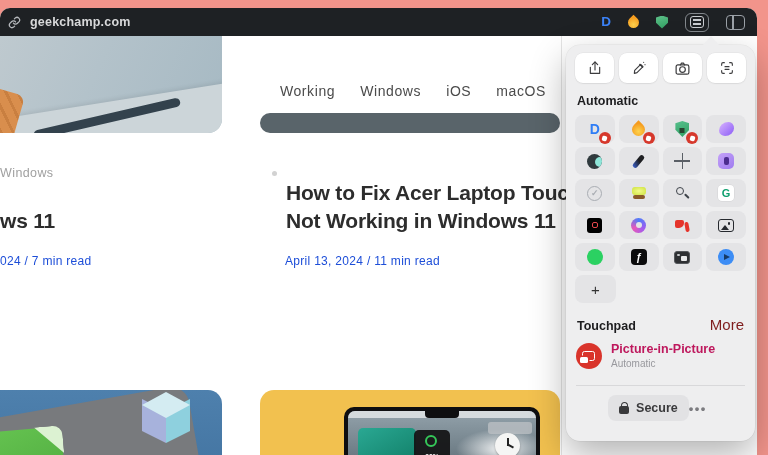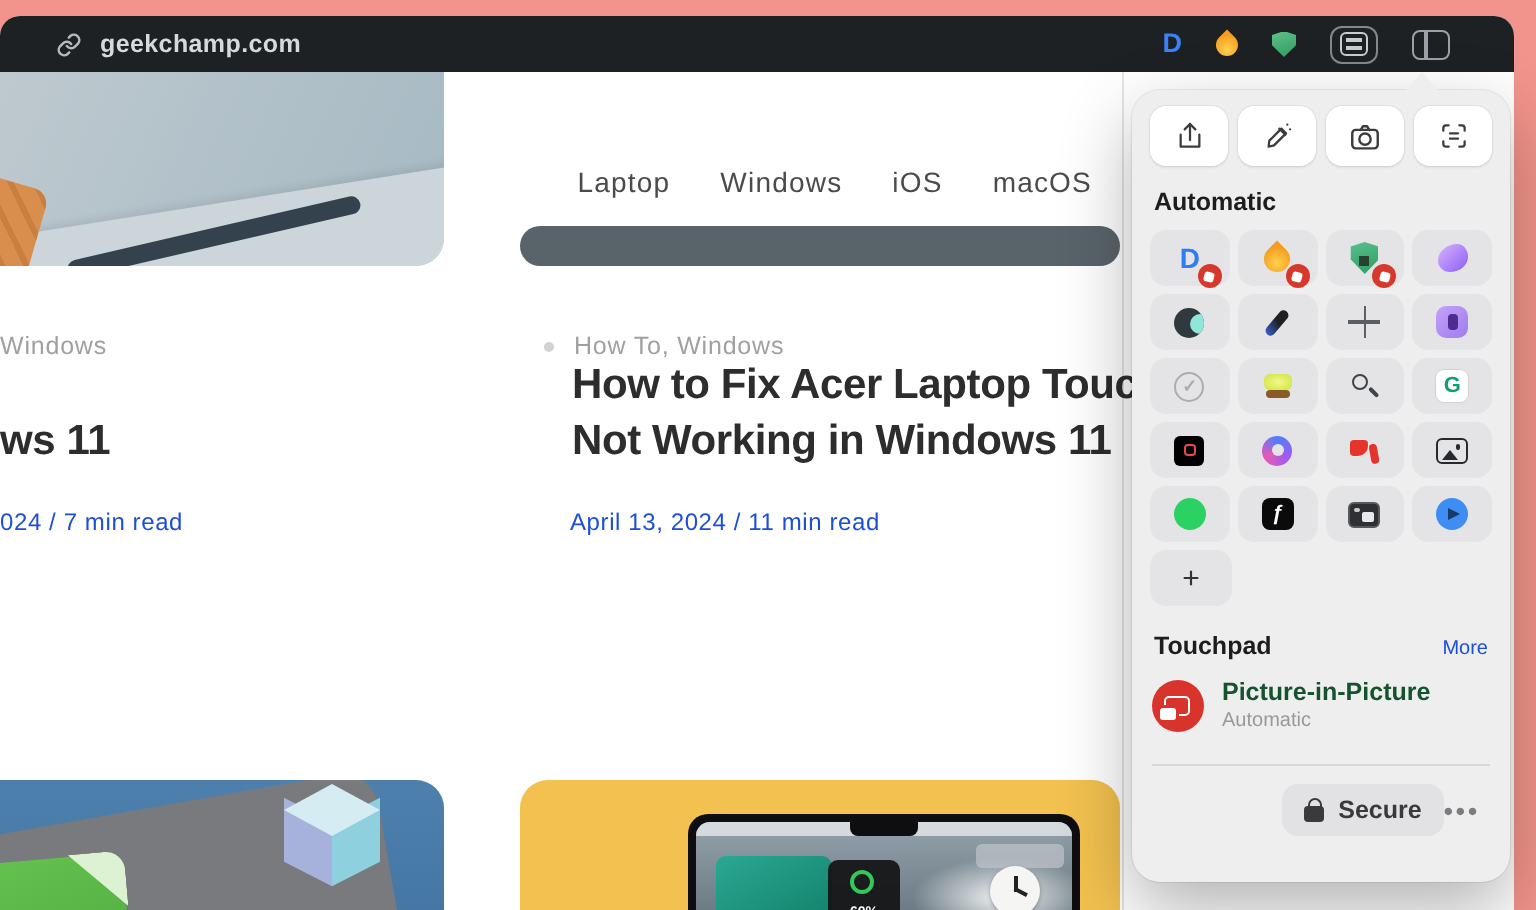--- a/index.html
+++ b/index.html
@@ -6,21 +6,21 @@
   body{
     width:768px;height:455px;overflow:hidden;position:relative;
     background:var(--salmon,#f2948b);
     font-family:"Liberation Sans",sans-serif;
     -webkit-font-smoothing:antialiased;
   }
   
   .window{position:absolute;left:0;top:8px;width:757px;bottom:0;background:#fff;
     border-radius:10px 10px 0 0;overflow:hidden}
   .topbar{position:absolute;left:0;top:0;right:0;height:28px;background:var(--chrome,#1e2124);
-    display:flex;align-items:center;padding:0 28px;gap:9px;box-sizing:border-box}
+    display:flex;align-items:center;padding:0 8px;gap:9px;box-sizing:border-box}
   .url{color:var(--chrome_text,#d8d9da);font-size:12.5px;font-weight:bold;letter-spacing:.2px}
   .tb-right{margin-left:auto;display:flex;align-items:center;gap:17px;padding-right:4px}
   .tbD{color:#3b82f6;font-weight:800;font-size:13.5px;line-height:1}
   .tbflame{width:11px;height:11px;border-radius:0 50% 50% 50%;transform:rotate(45deg);
     background:radial-gradient(circle at 65% 65%,#fdd34f,#f59b1e 75%)}
   .tbshield{width:12px;height:13px;background:linear-gradient(160deg,#5ec08a,#2f9e5f);
     clip-path:polygon(50% 0,100% 15%,100% 55%,50% 100%,0 55%,0 15%)}
   .extbtn{width:24px;height:19px;border:1.5px solid #83888d;border-radius:6px;
     display:flex;align-items:center;justify-content:center;box-sizing:border-box;background:transparent}
   .extglyph{width:12px;height:10px;border:1.2px solid #c9ccd0;border-radius:3px;position:relative}
@@ -98,34 +98,34 @@
     box-shadow:0 0 0 .5px rgba(0,0,0,.06),0 1px 1.5px rgba(0,0,0,.06);padding:0}
   .abtn svg{stroke:#3c3c3e;fill:none;stroke-width:1.7;stroke-linecap:round;stroke-linejoin:round}
   .sechead{font-size:12.5px;font-weight:bold;color:#1d1d1f}
   .h-ext{margin:11px 2px 7px}
   .grid{display:grid;grid-template-columns:repeat(4,1fr);gap:4px}
   .tile{position:relative;height:28px;border-radius:8px;background:var(--tile,#e4e4e6);
     display:flex;align-items:center;justify-content:center;border:none;cursor:pointer;padding:0}
   .addtile{margin-top:4px;width:41px;height:28px;font-size:15px;color:#333;font-weight:normal;
     font-family:"Liberation Sans",sans-serif}
   .secrow{display:flex;justify-content:space-between;align-items:baseline;margin:13px 2px 4px}
-  .more{font-size:10px;color:#1d4ed8;cursor:pointer}
+  .more{font-size:15px;color:#7f1d1d;cursor:pointer}
   .setrow{display:flex;align-items:center;gap:9px;padding:5px 1px;cursor:pointer}
   .seticon{width:26px;height:26px;border-radius:50%;flex:none;position:relative}
   .seticon.pip{background:var(--red,#d9342b)}
   .seticon.dev{background:var(--faded_red,#e8aba5)}
   .pipglyph{position:absolute;left:6px;top:8px;width:13px;height:10px;border:1.5px solid #fff;border-radius:2.5px;box-sizing:border-box}
   .pipglyph::after{content:"";position:absolute;left:-3px;bottom:-3px;width:8px;height:6px;background:#fff;
     border-radius:1.5px;box-shadow:0 0 0 1.5px var(--red,#d9342b)}
   .hammer{position:absolute;left:5px;top:10px;width:14px;height:4px;background:#fff;border-radius:2px;transform:rotate(-40deg)}
   .hammer::after{content:"";position:absolute;left:6px;top:2px;width:3px;height:9px;background:#fff;border-radius:1.5px}
-  .setlabel{font-size:12.5px;font-weight:bold;color:#14532d;line-height:15px}
+  .setlabel{font-size:12.5px;font-weight:bold;color:#be185d;line-height:15px}
   .setvalue{font-size:10px;color:#98989d;line-height:13px}
   .divider{height:1px;background:#d8d8da;margin:10px 1px 9px}
-  .footerrow{display:flex;justify-content:flex-end;align-items:center}
+  .footerrow{display:flex;justify-content:center;align-items:center}
   .secure{display:flex;align-items:center;gap:7px;background:#e2e2e4;border-radius:8px;padding:6px 11px;
     border:none;font-size:12.5px;font-weight:bold;color:#3a3a3c;cursor:pointer;
     font-family:"Liberation Sans",sans-serif}
   .lock{width:10px;height:8px;background:#3a3a3c;border-radius:2px;position:relative;margin-top:4px}
   .lock::before{content:"";position:absolute;left:1.5px;top:-4.5px;width:7px;height:7px;box-sizing:border-box;
     border:1.6px solid #3a3a3c;border-bottom:none;border-radius:3.5px 3.5px 0 0}
   .dots{color:#7c7c80;font-size:13px;letter-spacing:1.5px;font-weight:bold;cursor:pointer;padding-right:6px}
 
   
   .xi{position:relative;width:18px;height:18px;display:flex;align-items:center;justify-content:center;
@@ -199,39 +199,38 @@
           <span class="extglyph"></span>
         </span>
       <span class="sbtoggle"></span>
     </div>
   </div>
 
   <div class="page">
     <div class="vline"></div>
 
     <nav class="mainnav" id="main-nav">
-        <span>Laptop</span>
+        <span>Working</span>
         <span>Windows</span>
         <span>iOS</span>
         <span>macOS</span>
       </nav>
 
     <div class="card-tl">
       <div class="pad"></div>
       <div class="kb"></div>
       <div class="stylus"></div>
     </div>
     <div class="card-tr"></div>
 
     <span class="cat" style="left:0;top:130px">Windows</span>
     <span class="ttl" style="left:0;top:173px">ws 11</span>
     <span class="meta" style="left:0;top:218px">024 / 7 min read</span>
 
     <span class="bullet"></span>
-    <span class="cat" style="left:287px;top:130px">How To, Windows</span>
     <span class="ttl" style="left:286px;top:145px">How to Fix Acer Laptop Touchpad</span>
     <span class="ttl" style="left:286px;top:173px">Not Working in Windows 11</span>
     <span class="meta" style="left:285px;top:218px">April 13, 2024 / 11 min read</span>
 
     <div class="card-bl">
       <div class="grayrect"></div>
       <div class="sticker"></div>
       <div class="cube">
         <div class="l"></div>
           <div class="r"></div>

